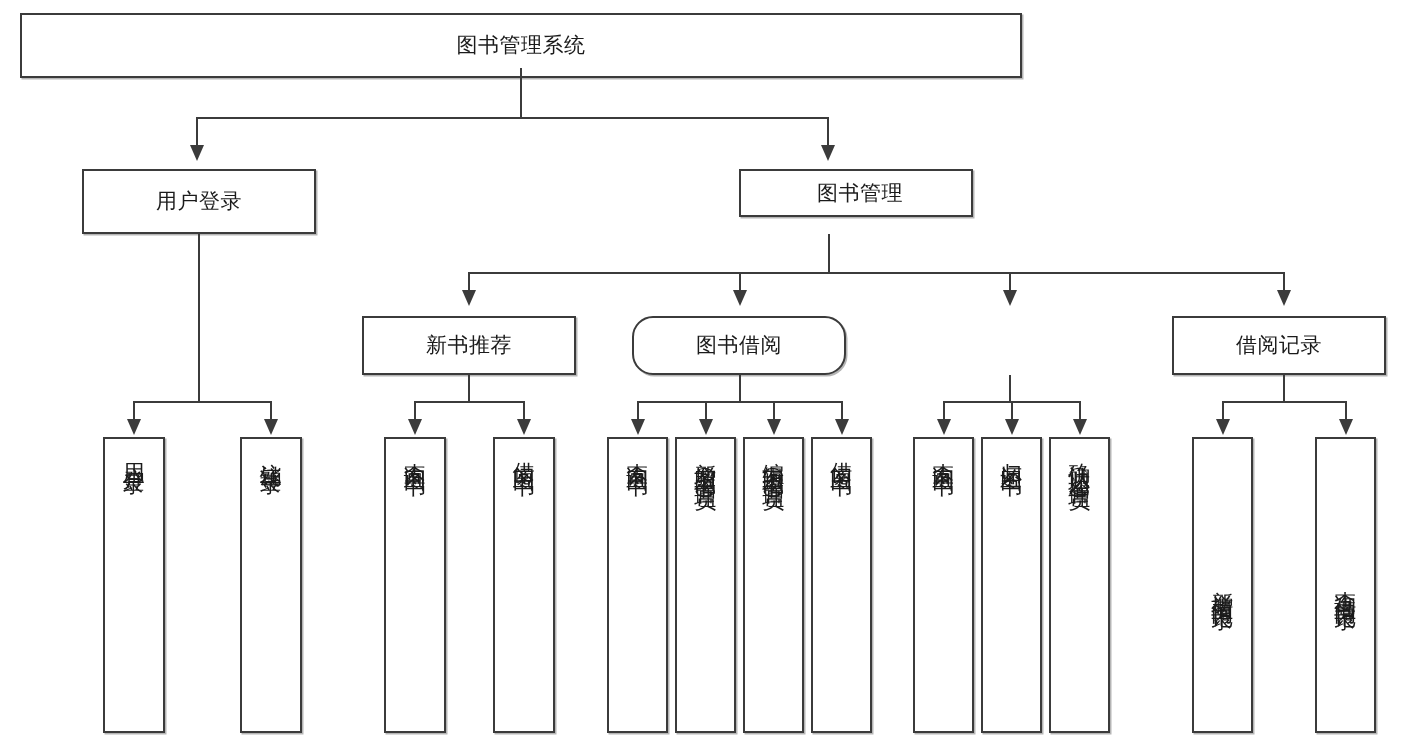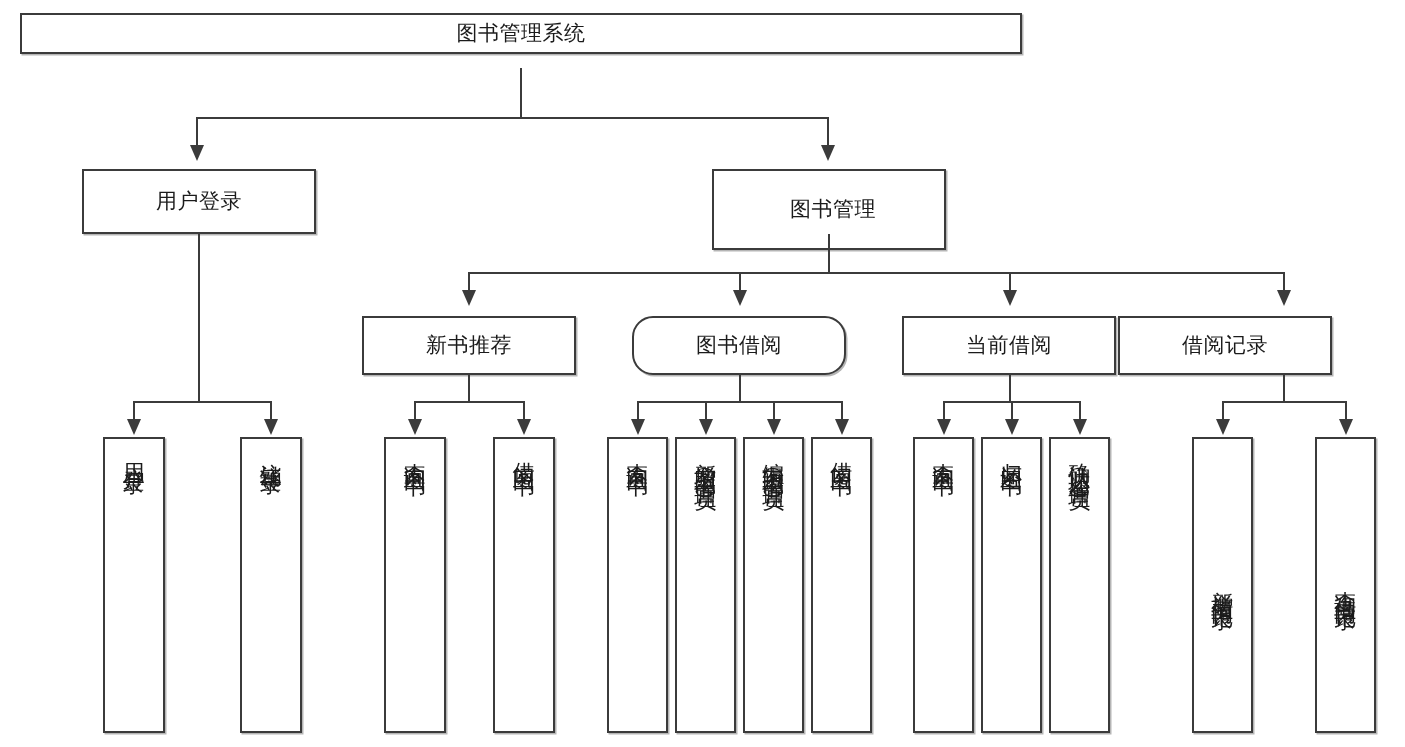--- a/index.html
+++ b/index.html
@@ -76,37 +76,37 @@
     letter-spacing:.5px;
     white-space:nowrap;
     user-select:none;
   }
 </style>
 </head>
 <body>
 
 <div id="canvas">
 
-  <div class="node" style="left:20px;top:13px;width:1002px;height:41px;">
+  <div class="node" style="left:20px;top:13px;width:1002px;height:65px;">
     <span class="label">图书管理系统</span>
   </div>
 
   <div class="vline" style="left:520px;top:68px;width:2px;height:50px;"></div>
 
   <div class="hline" style="left:196px;top:117px;width:632px;height:2px;"></div>
 
   <div class="vline" style="left:196px;top:117px;height:30px;"></div>
   <div class="arrow" style="left:190px;top:145px;"></div>
   <div class="vline" style="left:827px;top:117px;height:30px;"></div>
   <div class="arrow" style="left:821px;top:145px;"></div>
 
   <div class="node" style="left:82px;top:169px;width:234px;height:65px;">
     <span class="label">用户登录</span>
   </div>
-  <div class="node" style="left:712px;top:169px;width:234px;height:81px;padding-left:8px;">
+  <div class="node" style="left:739px;top:169px;width:234px;height:48px;padding-left:8px;">
     <span class="label">图书管理</span>
   </div>
 
   <div class="vline" style="left:198px;top:234px;height:168px;"></div>
   <div class="hline" style="left:133px;top:401px;width:139px;height:2px;"></div>
   <div class="vline" style="left:133px;top:401px;height:20px;"></div>
   <div class="arrow" style="left:127px;top:419px;"></div>
   <div class="vline" style="left:270px;top:401px;height:20px;"></div>
   <div class="arrow" style="left:264px;top:419px;"></div>
 
@@ -127,24 +127,21 @@
   <div class="arrow" style="left:1003px;top:290px;"></div>
   <div class="vline" style="left:1283px;top:272px;height:20px;"></div>
   <div class="arrow" style="left:1277px;top:290px;"></div>
 
   <div class="node" style="left:362px;top:316px;width:214px;height:59px;">
     <span class="label">新书推荐</span>
   </div>
   <div class="node" style="left:632px;top:316px;width:214px;height:59px;border-radius:21px;">
     <span class="label">图书借阅</span>
   </div>
-  <div class="node" style="left:902px;top:316px;width:214px;height:59px;">
-    <span class="label">当前借阅</span>
-  </div>
-  <div class="node" style="left:1118px;top:316px;width:214px;height:59px;">
+  <div class="node" style="left:1172px;top:316px;width:214px;height:59px;">
     <span class="label">借阅记录</span>
   </div>
 
   <div class="vline" style="left:468px;top:375px;height:27px;"></div>
   <div class="hline" style="left:414px;top:401px;width:110px;height:2px;"></div>
   <div class="vline" style="left:414px;top:401px;height:20px;"></div>
   <div class="arrow" style="left:408px;top:419px;"></div>
   <div class="vline" style="left:523px;top:401px;height:20px;"></div>
   <div class="arrow" style="left:517px;top:419px;"></div>
 

